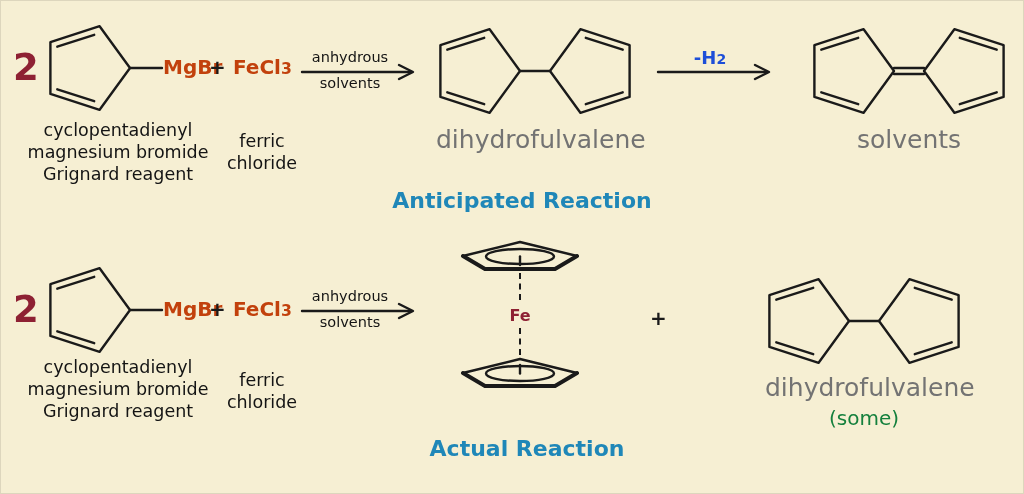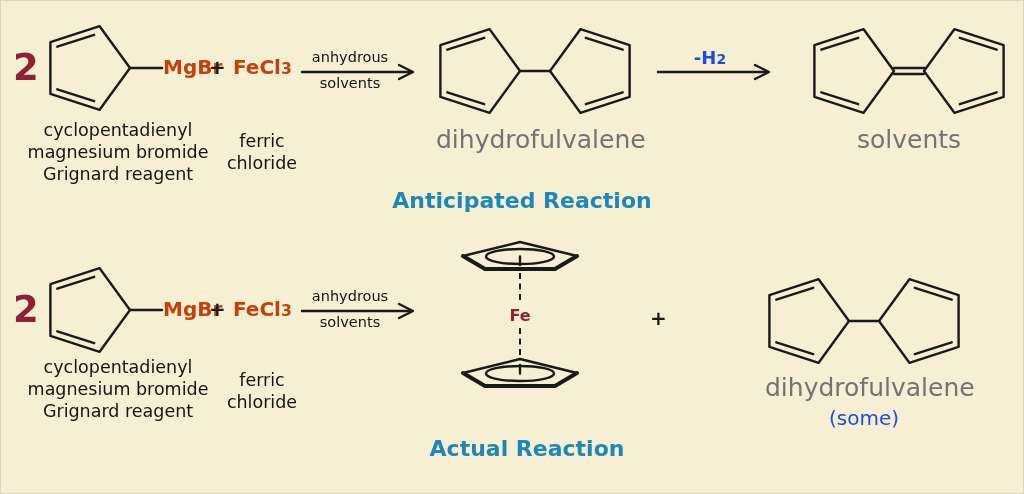--- a/index.html
+++ b/index.html
@@ -69,21 +69,21 @@
     line-height: 22px;
   }
   .ferrolabel {
     font-size: 21px;
     font-weight: 600;
     color: #3c3b9d;
     line-height: 25px;
   }
   .somelabel {
     font-size: 20px;
-    color: #1d4ed8;
+    color: #15803d;
     line-height: 24px;
   }
   svg .bond { stroke:#1a1a1a; stroke-width:2.4; fill:none; stroke-linecap:round; stroke-linejoin:round; }
   svg .boldbond { stroke:#1a1a1a; stroke-width:4; fill:none; stroke-linecap:round; stroke-linejoin:round; }
   svg .dash { stroke:#1a1a1a; stroke-width:2; fill:none; stroke-dasharray:6 4.5; }
 </style>
 </head>
 <body>
 
 <div id="canvas">

